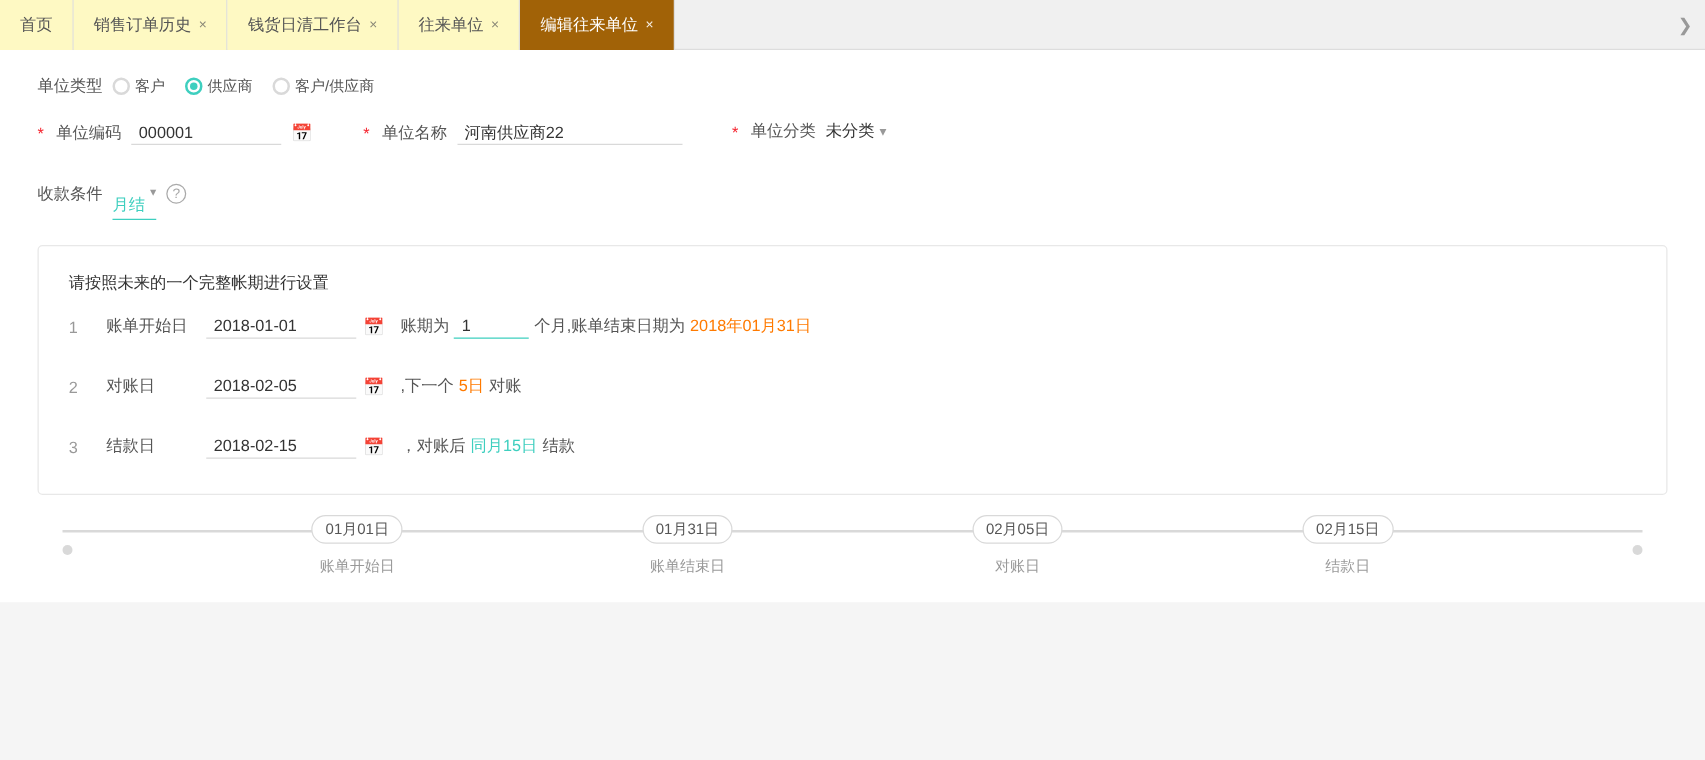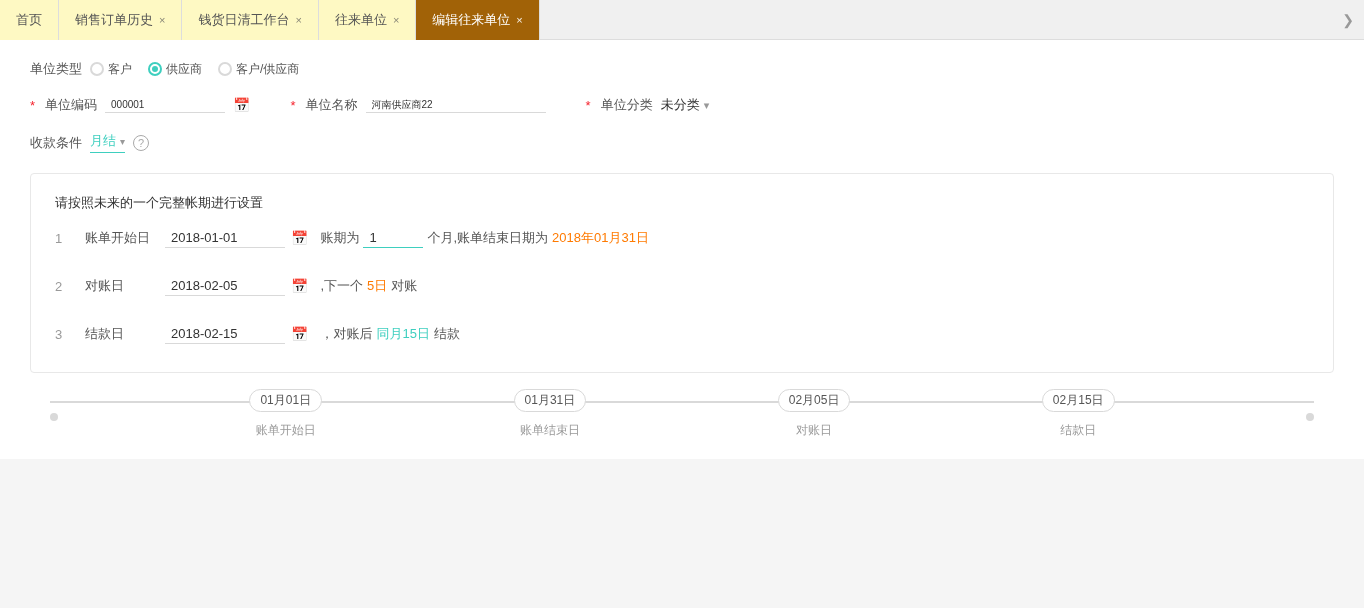--- a/index.html
+++ b/index.html
@@ -69,21 +69,21 @@
     }
     .required-star {
       color: #f5222d;
       margin-right: 2px;
     }
     .form-input {
       border: none;
       border-bottom: 1px solid #d9d9d9;
       outline: none;
       padding: 2px 6px;
-      font-size: 10px;
+      font-size: 13px;
       color: #333;
       background: transparent;
       width: 160px;
     }
 
     
     .radio-group {
       display: flex;
       align-items: center;
       gap: 16px;
@@ -113,20 +113,21 @@
     .select-wrapper {
       display: flex; align-items: center;
       border-bottom: 1px solid #3ecfbf;
       gap: 4px;
       padding-bottom: 2px;
       cursor: pointer;
     }
     .select-value {
       color: #3ecfbf;
       font-size: 13px;
+      margin-top: 21px;
     }
     .select-arrow {
       color: #999;
       font-size: 10px;
     }
     .select-wrapper-plain {
       display: flex; align-items: center; gap: 4px;
       cursor: pointer;
     }
     .select-value-plain { color: #333; font-size: 13px; }

